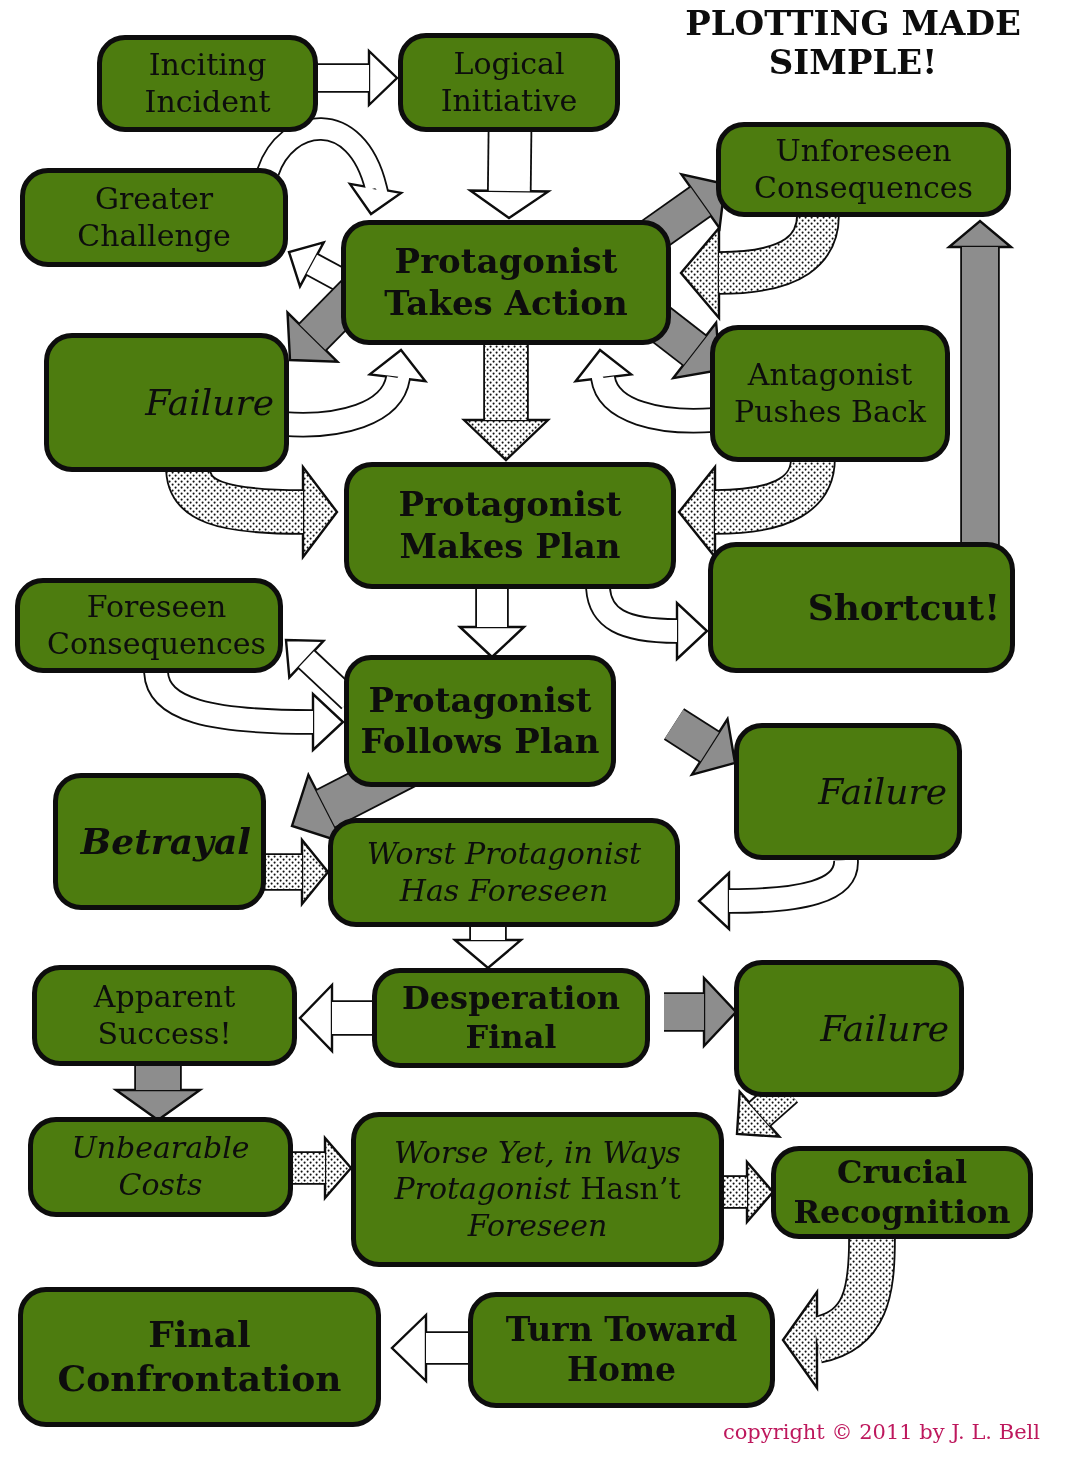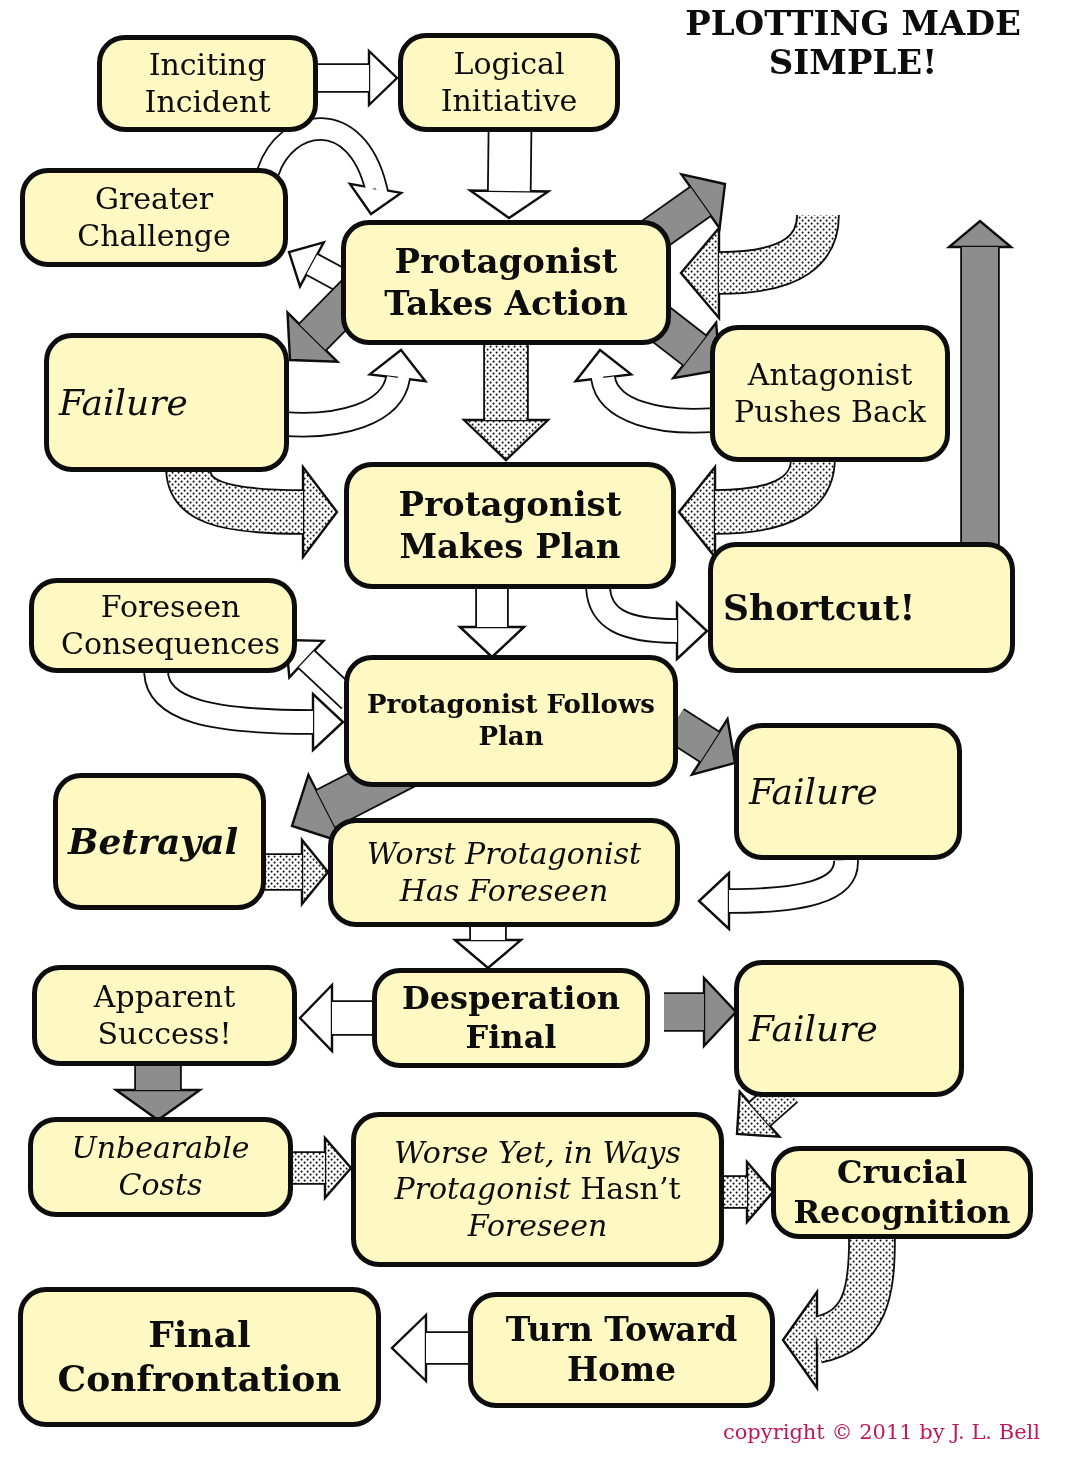--- a/index.html
+++ b/index.html
@@ -3,22 +3,22 @@
 <meta charset="utf-8">
 <style>
   html,body{margin:0;padding:0;background:#ffffff;}
   .stage{
     position:relative;width:1068px;height:1457px;background:#ffffff;
     font-family:"DejaVu Serif", serif;color:#0d0d0d;overflow:hidden;
   }
   #arrows{position:absolute;left:0;top:0;z-index:1;}
   .node{
     position:absolute;z-index:2;box-sizing:border-box;
-    background:#fef9c3;border:5px solid #0d0d0d;border-radius:28px;
-    display:flex;align-items:center;justify-content:flex-start;text-align:center;
+    background:#4d7c0f;border:5px solid #0d0d0d;border-radius:28px;
+    display:flex;align-items:center;justify-content:flex-end;text-align:center;
     padding:4px 10px;line-height:1.22;font-size:30px;
   }
   .node.bold{font-weight:bold;font-size:32px;}
   .node.italic{font-style:italic;}
   .node.xl{font-size:36px;}
   .node.md{font-size:30px;}
   .node.bolditalic{font-weight:bold;font-style:italic;font-size:36px;}
   .node .up{font-style:normal;}
   .title{
     position:absolute;z-index:2;left:638px;top:4px;width:430px;
@@ -203,20 +203,23 @@
   <div class="title">PLOTTING MADE SIMPLE!</div>
 
   <div class="node" style="left:97px;top:35px;width:221px;height:97px;">
     <span>Inciting Incident</span>
     </div>
 
   <div class="node" style="left:398px;top:33px;width:222px;height:99px;">
     <span>Logical Initiative</span>
     </div>
 
+  <div class="node" style="left:716px;top:122px;width:295px;height:95px;">
+    <span>Unforeseen Consequences</span>
+    </div>
 
   <div class="node" style="left:20px;top:168px;width:268px;height:99px;">
     <span>Greater Challenge</span>
     </div>
 
   <div class="node bold" style="left:341px;top:220px;width:330px;height:125px;font-size:34px;">
     <span>Protagonist Takes Action</span>
     </div>
 
   <div class="node italic xl" style="left:44px;top:333px;width:245px;height:139px;">
@@ -228,25 +231,25 @@
     </div>
 
   <div class="node bold" style="left:344px;top:462px;width:332px;height:127px;font-size:34px;">
     <span>Protagonist Makes Plan</span>
     </div>
 
   <div class="node bold xl" style="left:708px;top:542px;width:307px;height:131px;">
     <span>Shortcut!</span>
     </div>
 
-  <div class="node" style="left:29px;top:578px;width:268px;height:95px;padding-left:25px;">
+  <div class="node" style="left:15px;top:578px;width:268px;height:95px;padding-left:25px;">
     <span>Foreseen Consequences</span>
     </div>
 
-  <div class="node bold" style="left:344px;top:655px;width:334px;height:132px;font-size:26px;">
+  <div class="node bold" style="left:344px;top:655px;width:272px;height:132px;font-size:34px;border-radius:27px;">
     <span>Protagonist Follows Plan</span>
     </div>
 
   <div class="node italic xl" style="left:734px;top:723px;width:228px;height:137px;">
     <span>Failure</span>
     </div>
 
   <div class="node bolditalic" style="left:53px;top:773px;width:213px;height:137px;">
     <span>Betrayal</span>
     </div>

